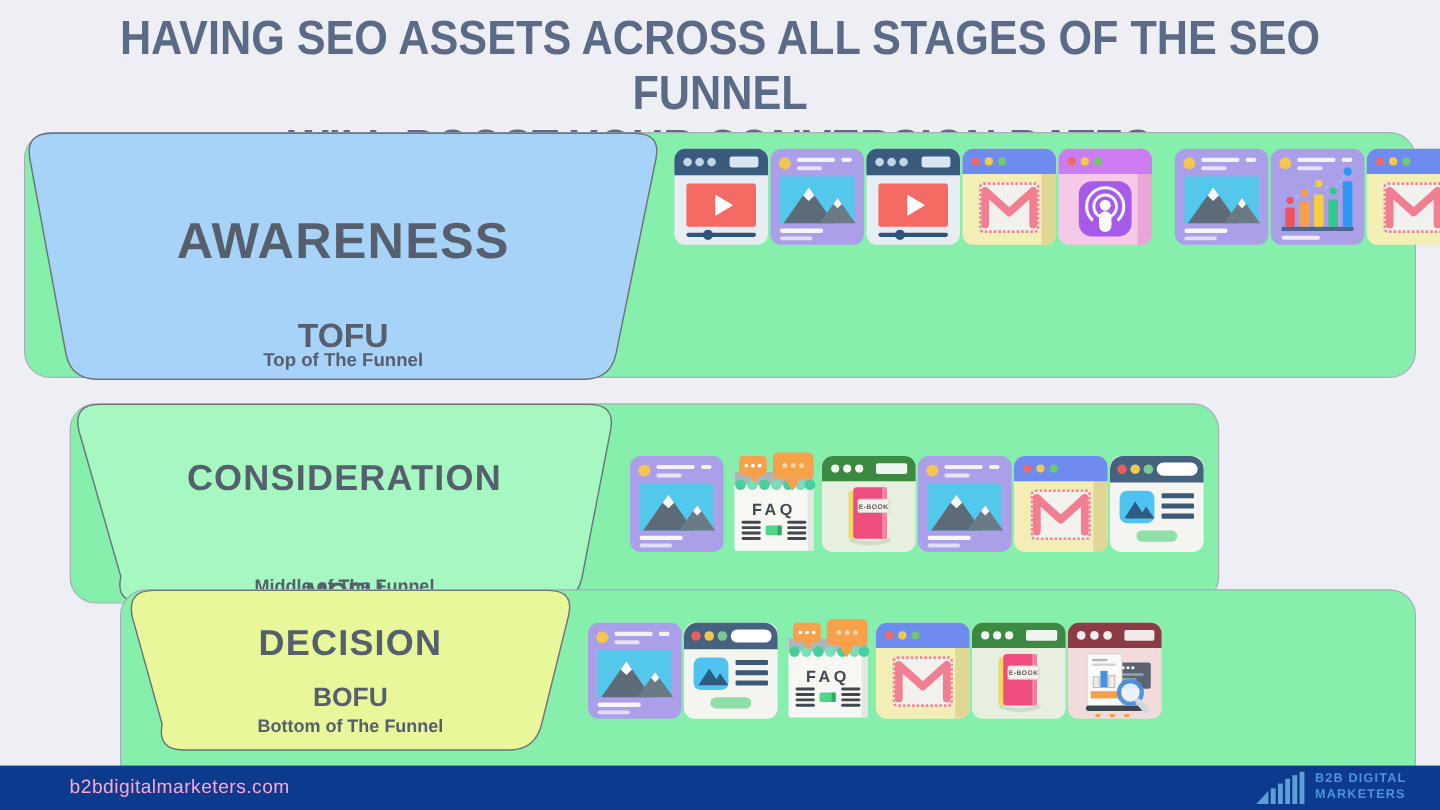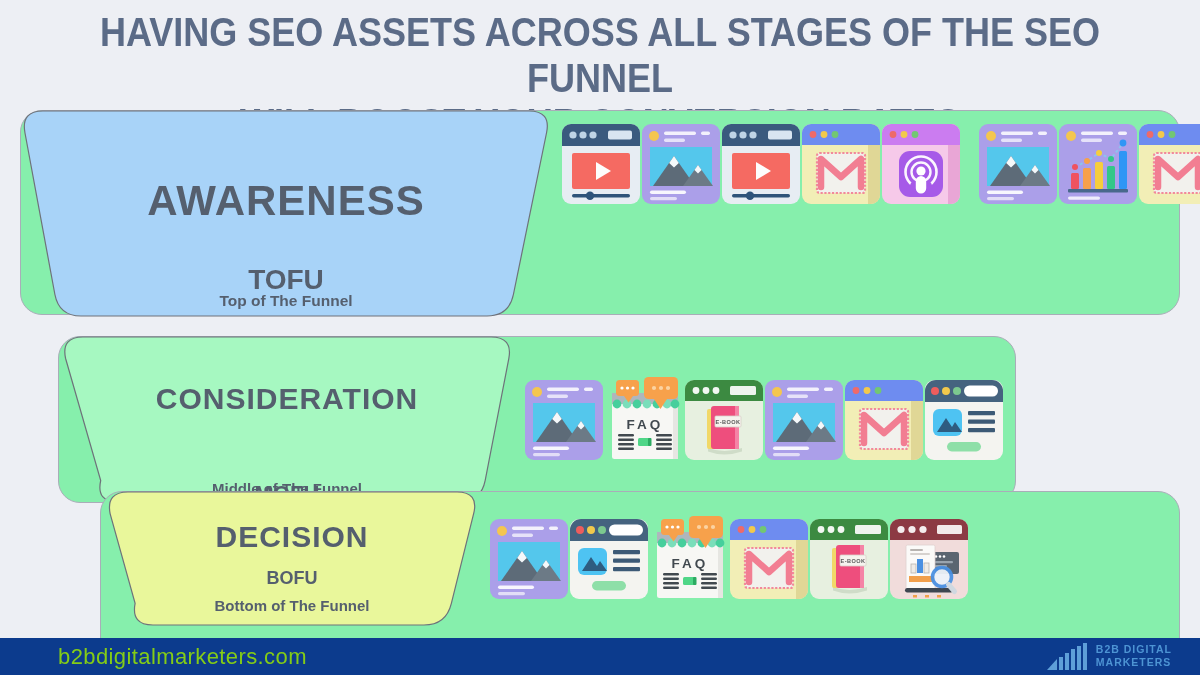--- a/index.html
+++ b/index.html
@@ -48,39 +48,39 @@
   .st1 .stage-acronym { top:153px; font-size:28px; }
   .st1 .stage-desc    { top:181px; font-size:15.5px; }
 
   .st2 { width:456px; }
   .st2 .stage-label   { top:45px;  font-size:30px; }
   .st2 .stage-acronym { top:116px; font-size:22px;margin-top:28px; }
   .st2 .stage-desc    { top:143px; font-size:15px; }
 
   .st3 { width:382px; }
   .st3 .stage-label   { top:28px;  font-size:30px; }
-  .st3 .stage-acronym { top:76px;  font-size:18px; }
+  .st3 .stage-acronym { top:76px;  font-size:22px; }
   .st3 .stage-desc    { top:105px; font-size:15px; }
 
   
   .icons { position:absolute; display:flex; gap:17px; }
   .icon-row { display:flex; justify-content:space-between; }
   .tile { width:80px; height:82px; flex:0 0 80px; }
   .icons-1 { left:540px; top:12px;  width:612px; }
   .icons-2 { left:465px; top:42px;  width:640px; }
   .icons-3 { left:388px; top:26px;  width:668px; }
 
   
   .footer {
     position:absolute; left:0; bottom:0; width:1200px; height:37px;
     background:#0c3b8d;
     display:flex; align-items:center; justify-content:space-between;
     padding:0 28px 0 58px;
   }
-  .footer-site { color:#84cc16; font-size:22px; letter-spacing:.4px; }
+  .footer-site { color:#f9a8d4; font-size:16px; letter-spacing:.4px; }
   .logo { display:flex; align-items:flex-start; gap:7px; }
   .logo-text { color:#4d94d4; font-size:10.5px; font-weight:bold; letter-spacing:1px; line-height:1.25; }
 </style>
 </head>
 <body>
 
 <div class="canvas">
 
   <h1 class="title"><span>HAVING SEO ASSETS ACROSS ALL STAGES OF THE SEO FUNNEL</span><br><span>WILL BOOST YOUR CONVERSION RATES</span></h1>
 

